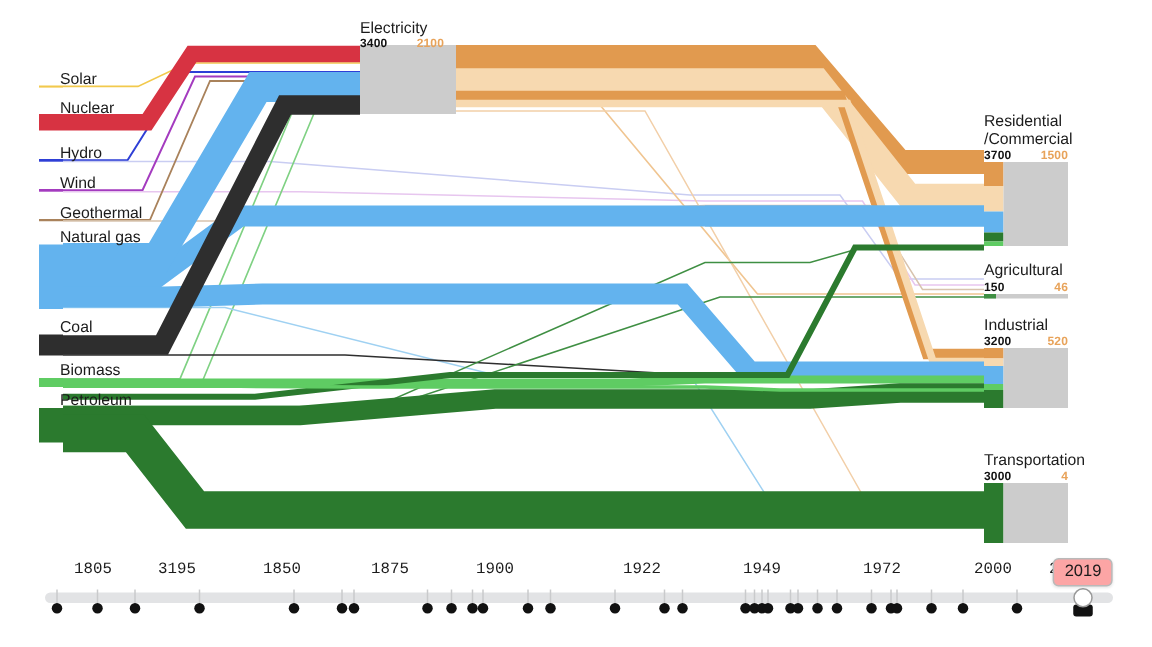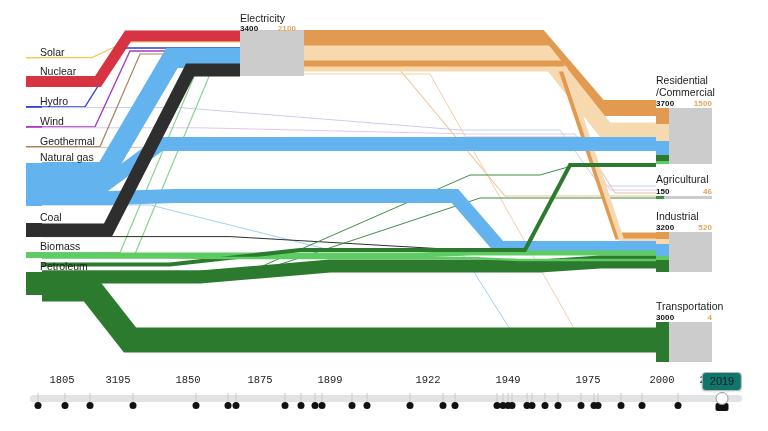--- a/index.html
+++ b/index.html
@@ -55,21 +55,21 @@
     position:absolute;top:22px;width:13px;height:13px;border-radius:50%;
     background:#ffffff;border:1.5px solid #9a9a9a;
     transform:translateX(-50%);box-sizing:border-box;z-index:6;
   }
   #tl-handle-stub{
     position:absolute;top:33px;width:13px;height:8px;border-radius:2px;
     background:#111111;transform:translateX(-50%);z-index:5;
   }
   #tl-tooltip{
     position:absolute;top:2px;transform:translateX(-50%);
-    background:#0f766e;border:1px solid #b9b9b9;border-radius:4px;
+    background:#fca5a5;border:1px solid #b9b9b9;border-radius:4px;
     padding:2px 7px 3px 7px;
     font-family:"Liberation Sans", sans-serif;
     font-size:11px;color:#1b1b1b;z-index:7;white-space:nowrap;
     box-shadow:0 1px 2px rgba(0,0,0,.10);
   }
 </style>
 </head>
 <body>
 
 <div id="sankey-wrap">
@@ -210,24 +210,24 @@
     </g>
   </svg>
 </div>
 
 <div id="timeline">
   <div id="tl-years">
       <div class="tl-year" style="left: 62px;">1805</div>
       <div class="tl-year" style="left: 118px;">3195</div>
       <div class="tl-year" style="left: 188px;">1850</div>
       <div class="tl-year" style="left: 260px;">1875</div>
-      <div class="tl-year" style="left: 330px;">1899</div>
+      <div class="tl-year" style="left: 330px;">1900</div>
       <div class="tl-year" style="left: 428px;">1922</div>
       <div class="tl-year" style="left: 508px;">1949</div>
-      <div class="tl-year" style="left: 588px;">1975</div>
+      <div class="tl-year" style="left: 588px;">1972</div>
       <div class="tl-year" style="left: 662px;">2000</div>
       <div class="tl-year" style="left: 712px;">2025</div>
     </div>
   <div id="tl-track"></div>
   <div id="tl-dots">
       <div class="tl-stem" style="left: 38px;"></div>
       <div class="tl-dot" style="left: 38px;"></div>
       <div class="tl-stem" style="left: 65px;"></div>
       <div class="tl-dot" style="left: 65px;"></div>
       <div class="tl-stem" style="left: 90px;"></div>

